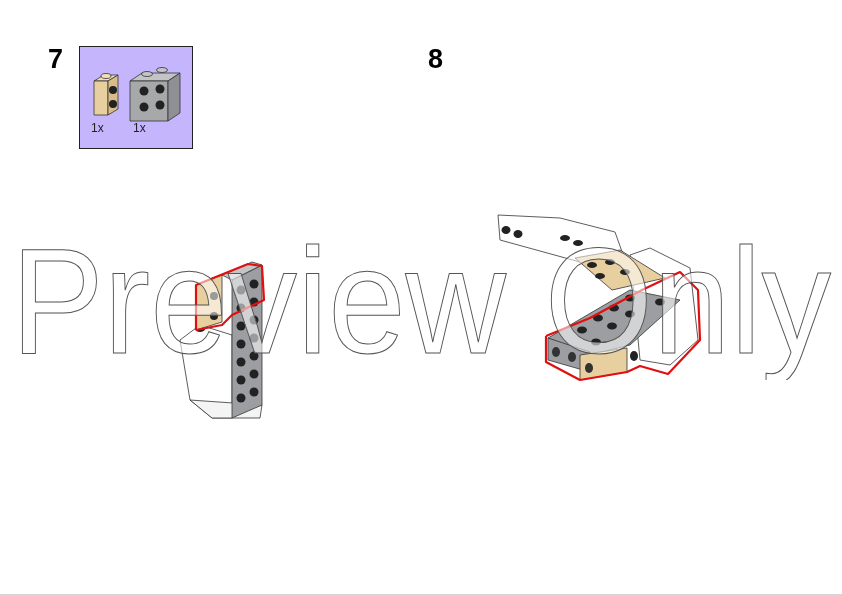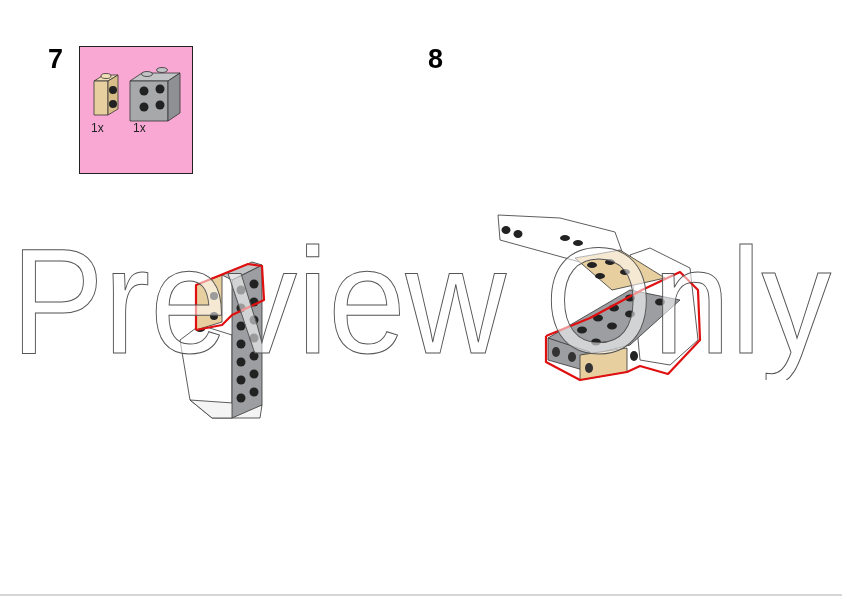--- a/index.html
+++ b/index.html
@@ -5,22 +5,22 @@
   html, body { margin: 0; padding: 0; }
   body {
     width: 842px; height: 596px; position: relative; overflow: hidden;
     background: #ffffff; font-family: "Liberation Sans", sans-serif;
   }
   .step-num {
     position: absolute; font-weight: bold; font-size: 27px; color: #000;
     font-family: "Liberation Sans", sans-serif; line-height: 1;
   }
   .parts-box {
-    position: absolute; left: 79px; top: 46px; width: 114px; height: 128px;
-    background: #f9a8d4; border: 1.5px solid #222; box-sizing: border-box;
+    position: absolute; left: 79px; top: 46px; width: 114px; height: 103px;
+    background: #c4b5fd; border: 1.5px solid #222; box-sizing: border-box;
   }
   .qty {
     position: absolute; font-size: 12px; color: #222;
     font-family: "Liberation Sans", sans-serif;
   }
   .scene { position: absolute; left: 0; top: 0; }
   .watermark {
     position: absolute; left: 0; top: 220px; width: 842px; height: 160px;
     pointer-events: none;
   }

